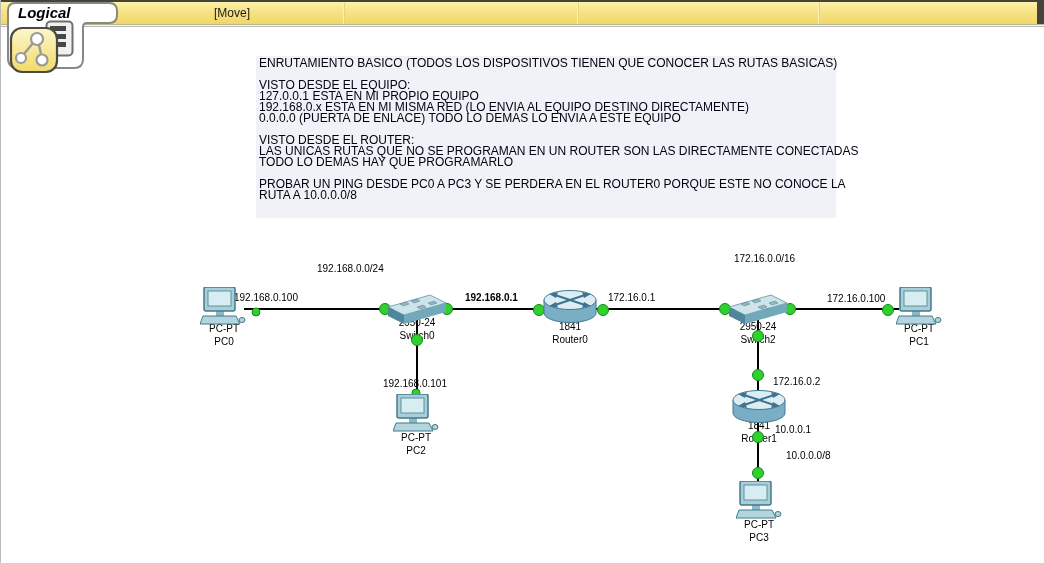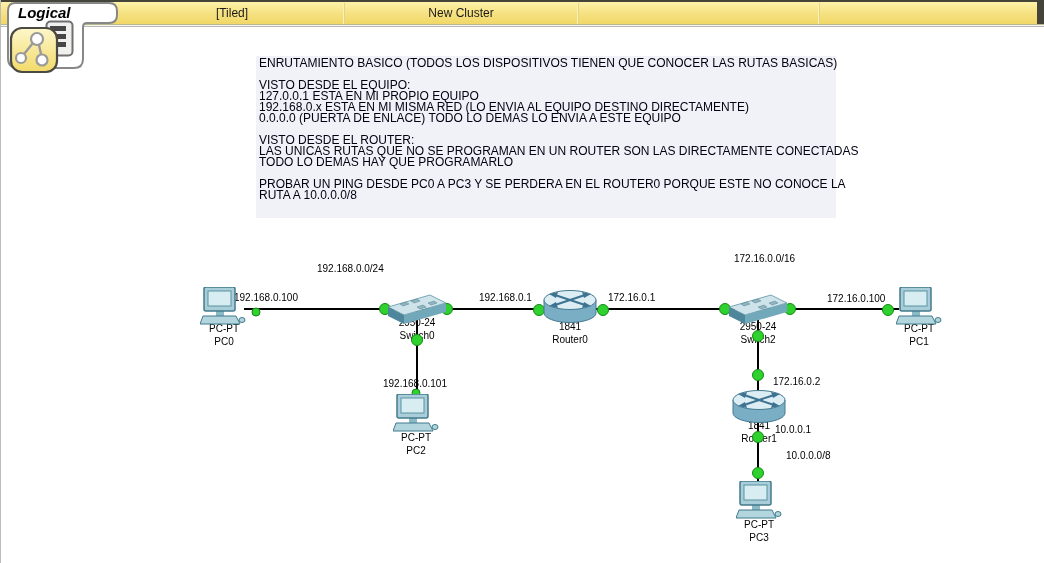--- a/index.html
+++ b/index.html
@@ -41,23 +41,22 @@
   .devlabel { position:absolute; z-index:1; text-align:center; font-size:10px;
               line-height:12.5px; color:#000; }
   .iplabel { position:absolute; z-index:1; font-size:10px; color:#000; white-space:nowrap; }
 </style>
 </head>
 <body>
 
 <div class="screen">
 
   <div class="topbar">
-    <div class="tbbtn" style="left:120px;width:222px;">[Tiled]</div>
+    <div class="tbbtn" style="left:120px;width:222px;">[Move]</div>
     <div class="tbdivider" style="left:342px;"></div>
-    <div class="tbbtn" style="left:344px;width:232px;">New Cluster</div>
     <div class="tbdivider" style="left:576px;"></div>
     <div class="tbdivider" style="left:817px;"></div>
   </div>
   <div class="topbar-end"></div>
   <div class="topbar-underline"></div>
 
   <svg class="tab-svg" width="126" height="80" viewBox="0 0 126 80">
     <path d="M14,3 H108 Q116,3 116,11 V15 Q116,23 108,23 H86 Q82,23 82,27 V59 Q82,68 73,68 H17 Q7,68 7,58 V11 Q7,3 14,3 Z" fill="#ffffff" stroke="#878787" stroke-width="2"></path>
   </svg>
   <div class="tab-label">Logical</div>
@@ -238,21 +237,21 @@
       <ellipse cx="42" cy="33" rx="3" ry="2.5" fill="#b3d5de" stroke="#417b8b"></ellipse>
     </svg>
   </div>
   <div class="devlabel" style="left:723px;top:519px;width:70px;">
     <div>PC-PT</div>
       <div>PC3</div>
   </div>
 
   <div class="iplabel" style="left:316px;top:263px;">192.168.0.0/24</div>
   <div class="iplabel" style="left:233px;top:292px;">192.168.0.100</div>
-  <div class="iplabel" style="left:478px;top:292px;">192.168.0.1</div>
+  <div class="iplabel" style="left:464px;top:292px;font-weight:bold;">192.168.0.1</div>
   <div class="iplabel" style="left:607px;top:292px;">172.16.0.1</div>
   <div class="iplabel" style="left:733px;top:253px;">172.16.0.0/16</div>
   <div class="iplabel" style="left:826px;top:293px;">172.16.0.100</div>
   <div class="iplabel" style="left:382px;top:378px;">192.168.0.101</div>
   <div class="iplabel" style="left:772px;top:376px;">172.16.0.2</div>
   <div class="iplabel" style="left:774px;top:424px;">10.0.0.1</div>
   <div class="iplabel" style="left:785px;top:450px;">10.0.0.0/8</div>
 
 </div>
 

